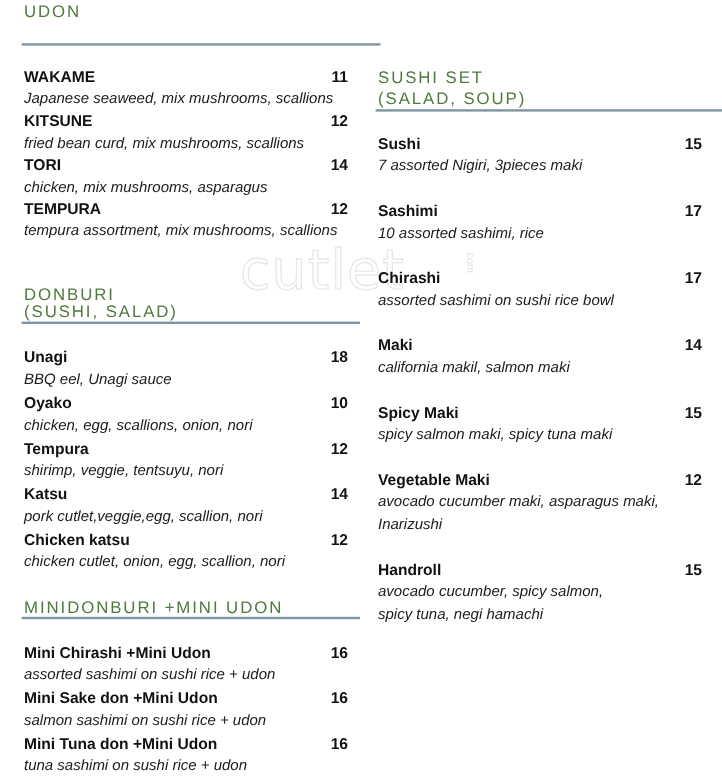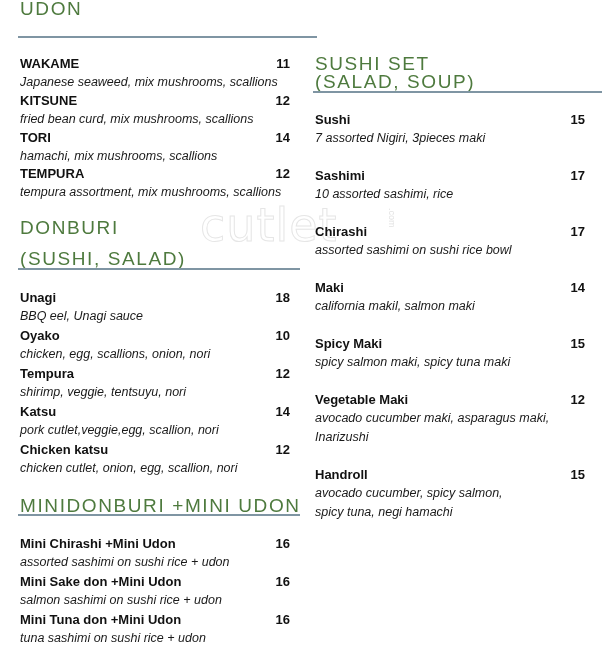--- a/index.html
+++ b/index.html
@@ -2,21 +2,21 @@
 <html><head>
 <meta charset="utf-8">
 <style>
   html, body { margin: 0; padding: 0; background: #ffffff; }
   body { width: 602px; height: 650px; position: relative; overflow: hidden;
          font-family: "Liberation Sans", "DejaVu Sans", sans-serif; color: #111; }
   .col { position: absolute; top: 0; }
   .col-left { left: 20px; width: 270px; }
   .col-right { left: 315px; width: 270px; }
   .section-title {
-    position: absolute; left: 0; color: #4e7a3e; font-size: 19px;
+    position: absolute; left: 0; color: #4e7a3e; font-size: 14px;
     letter-spacing: 1.6px; line-height: 18px; white-space: nowrap;
   }
   .rule { position: absolute; height: 2px; background: #7f95a3; }
   .item { position: absolute; left: 0; width: 270px; }
   .item-row { display: flex; justify-content: space-between; align-items: baseline; }
   .item-name { font-weight: bold; font-size: 13px; line-height: 19px; }
   .item-price { font-weight: bold; font-size: 13px; line-height: 19px; }
   .item-desc { font-style: italic; font-size: 12.5px; line-height: 19px; color: #1a1a1a; white-space: nowrap; }
   .item-desc.wrap { white-space: normal; }
   .watermark {
@@ -52,31 +52,31 @@
         <span class="item-name">KITSUNE</span>
         <span class="item-price">12</span>
       </div>
     <div class="item-desc">fried bean curd, mix mushrooms, scallions</div>
   </div>
   <div class="item" style="top:128px;">
     <div class="item-row">
         <span class="item-name">TORI</span>
         <span class="item-price">14</span>
       </div>
-    <div class="item-desc">hamachi, mix mushrooms, scallions</div>
+    <div class="item-desc">chicken, mix mushrooms, asparagus</div>
   </div>
   <div class="item" style="top:164px;">
     <div class="item-row">
         <span class="item-name">TEMPURA</span>
         <span class="item-price">12</span>
       </div>
     <div class="item-desc">tempura assortment, mix mushrooms, scallions</div>
   </div>
 
-  <div class="section-title" style="top:219px;text-align:center;">DONBURI</div>
+  <div class="section-title" style="top:236px;text-align:center;">DONBURI</div>
   <div class="section-title" style="top:250px;">(SUSHI, SALAD)</div>
   <div class="rule" style="top:268px; left:-2px; width:282px;"></div>
 
   <div class="item" style="top:288px;">
     <div class="item-row">
         <span class="item-name">Unagi</span>
         <span class="item-price">18</span>
       </div>
     <div class="item-desc">BBQ eel, Unagi sauce</div>
   </div>

